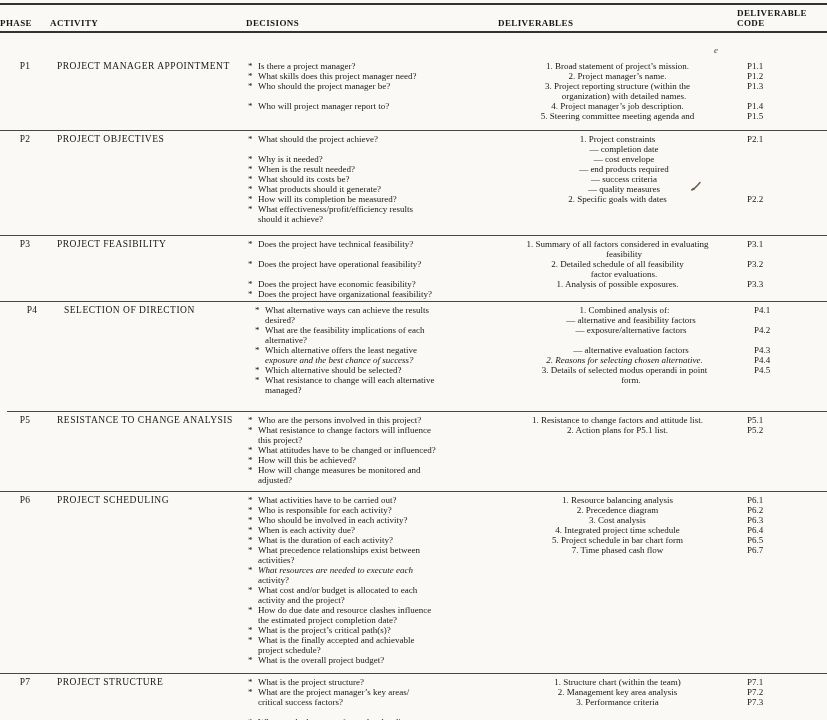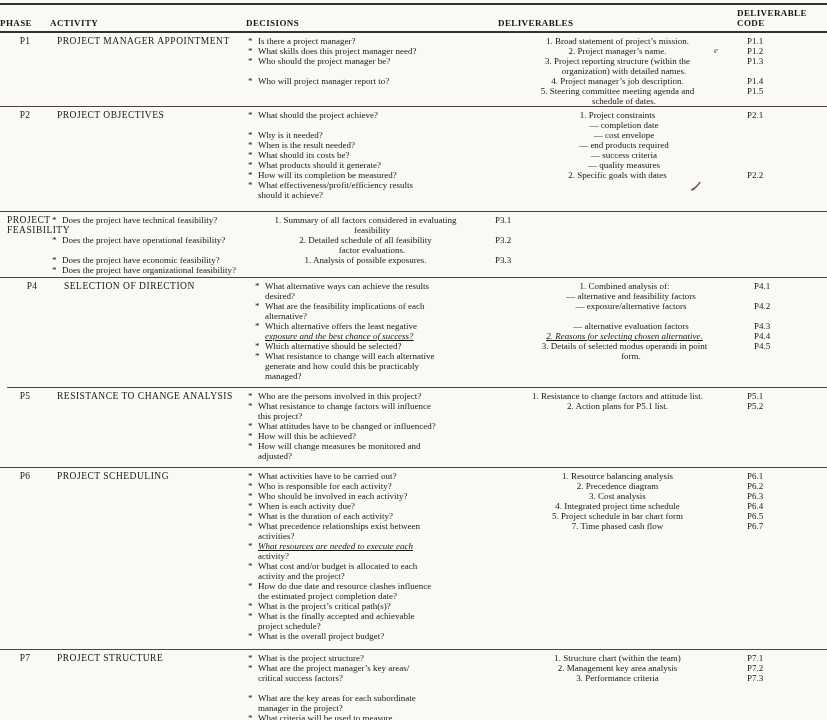--- a/index.html
+++ b/index.html
@@ -33,21 +33,21 @@
   .bullet .star{font-size:9px;line-height:10px;}
   .line{white-space:nowrap;}
   .delivs{font-size:9px;line-height:10px;text-align:center;}
   .dentry{display:flex;align-items:flex-start;}
   .dtext{flex:0 0 239px;}
   .dline{white-space:nowrap;padding-left:13px;text-indent:-13px;}
   .dline.cont{padding-left:13px;text-indent:0;}
   .dline.sub{padding-left:13px;text-indent:0;}
   .dcode{padding-left:10px;white-space:nowrap;}
   .gap{margin-top:10px;}
-  .it{font-style:italic;text-decoration:underline;}
+  .it{font-style:italic;}
   
   .stray-char{
     position:absolute;left:714px;top:45px;font-size:9px;line-height:10px;
     color:#3f3c38;font-style:italic;
   }
   .pen-tick{position:absolute;left:691px;top:178px;width:12px;height:12px;}
 </style>
 </head>
 <body>
 
@@ -57,21 +57,21 @@
       <div class="th">PHASE</div>
       <div class="th">ACTIVITY</div>
       <div class="th">DECISIONS</div>
       <div class="th">DELIVERABLES</div>
       <div class="th">
         <div>DELIVERABLE</div>
         <div>CODE</div>
       </div>
     </div>
     <div>
-        <div class="row" style="min-height: 73px;">
+        <div class="row" style="min-height: 73px; margin-top: 25px;">
           <div class="phase">P1</div>
           <div class="activity">PROJECT MANAGER APPOINTMENT</div>
           <div class="decisions">
             <div class="bullet">
               <div class="star">*</div>
               <div class="btxt">
                 <div class="line">Is there a project manager?</div>
               </div>
             </div>
             <div class="bullet">
@@ -115,21 +115,20 @@
             </div>
             <div class="dentry">
               <div class="dtext">
                 <div class="dline">4. Project manager’s job description.</div>
               </div>
               <div class="dcode">P1.4</div>
             </div>
             <div class="dentry">
               <div class="dtext">
                 <div class="dline">5. Steering committee meeting agenda and</div>
-                <div class="dline cont">schedule of dates.</div>
               </div>
               <div class="dcode">P1.5</div>
             </div>
           </div>
         </div>
         <div class="row" style="min-height: 105px;">
           <div class="phase">P2</div>
           <div class="activity">PROJECT OBJECTIVES</div>
           <div class="decisions">
             <div class="bullet">
@@ -215,20 +214,21 @@
             </div>
             <div class="dentry">
               <div class="dtext">
                 <div class="dline">2. Specific goals with dates</div>
               </div>
               <div class="dcode">P2.2</div>
             </div>
           </div>
         </div>
         <div class="row" style="min-height: 66px;">
+          <div class="phase">P3</div>
           <div class="activity">PROJECT FEASIBILITY</div>
           <div class="decisions">
             <div class="bullet">
               <div class="star">*</div>
               <div class="btxt">
                 <div class="line">Does the project have technical feasibility?</div>
               </div>
             </div>
             <div class="bullet gap">
               <div class="star">*</div>
@@ -300,21 +300,20 @@
             <div class="bullet">
               <div class="star">*</div>
               <div class="btxt">
                 <div class="line">Which alternative should be selected?</div>
               </div>
             </div>
             <div class="bullet">
               <div class="star">*</div>
               <div class="btxt">
                 <div class="line">What resistance to change will each alternative</div>
-                <div class="line">generate and how could this be practicably</div>
                 <div class="line">managed?</div>
               </div>
             </div>
           </div>
           <div class="delivs">
             <div class="dentry">
               <div class="dtext">
                 <div class="dline">1. Combined analysis of:</div>
               </div>
               <div class="dcode">P4.1</div>

